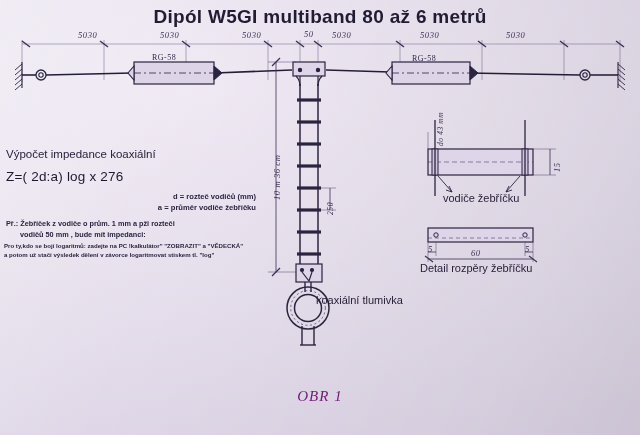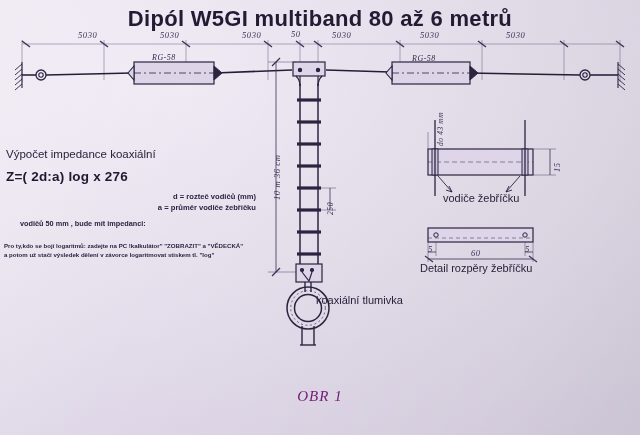--- a/index.html
+++ b/index.html
@@ -22,35 +22,35 @@
                rgba(0,0,0,.045) 80%, rgba(0,0,0,.08) 100%);
     pointer-events:none;
   }
   .layer{position:absolute;inset:0;}
   svg{position:absolute;left:0;top:0;}
 
   
   .title{
     position:absolute;left:0;right:0;top:6px;
     text-align:center;
-    font-size:22px;font-weight:bold;letter-spacing:.3px;
+    font-size:19px;font-weight:bold;letter-spacing:.3px;
     color:#211b33;
     font-family:"Liberation Sans", sans-serif;
   }
   .obr{
     position:absolute;left:0;right:0;top:388px;
     text-align:center;
     font-family:"Liberation Serif", serif;
     font-style:italic;font-size:15px;color:#701a75;
     letter-spacing:1px;
   }
 
   .calcbox{position:absolute;left:6px;top:148px;width:250px;}
   .calc-h{font-size:11.5px;color:#241d37;margin-bottom:9px;}
-  .calc-f{font-size:13.5px;font-weight:bold;color:#1e1830;margin-bottom:7px;letter-spacing:.2px;}
+  .calc-f{font-size:13.5px;font-weight:normal;color:#1e1830;margin-bottom:7px;letter-spacing:.2px;}
   .calc-s{font-size:7.6px;font-weight:bold;color:#2b2440;line-height:1.45;text-align:right;}
   .calc-p{font-size:7.3px;font-weight:bold;color:#2b2440;line-height:1.5;margin-top:6px;}
   .calc-p .ind1{display:block;padding-left:14px;}
   .calc-p .ind2{display:block;padding-left:22px;}
   .calc-p .ind3{display:block;padding-left:32px;}
   .note{
     position:absolute;left:4px;top:241px;width:254px;
     font-size:6.1px;font-weight:bold;line-height:1.55;color:#2b2440;
   }
 
@@ -64,21 +64,21 @@
     position:absolute;
     font-family:"Liberation Serif", serif;
     font-style:italic;font-size:8.5px;color:#3a3154;
     letter-spacing:.6px;white-space:nowrap;
   }
   .dim.small{font-size:7.5px;}
   .rot90{transform:rotate(-90deg);transform-origin:left top;}
   .rg{
     position:absolute;
     font-family:"Liberation Serif", serif;
-    font-style:italic;font-size:8px;color:#312a4a;letter-spacing:.5px;
+    font-size:8px;color:#312a4a;letter-spacing:.5px;
   }
 </style>
 </head>
 <body>
 
 <div id="paper"></div>
 
 <div class="layer">
 <svg width="640" height="435" viewBox="0 0 640 435">
   <defs>
@@ -265,39 +265,40 @@
     <line x1="428" y1="132" x2="428" y2="150"></line>
   </g>
 </svg>
 </div>
 
 <div class="title">Dipól   W5GI  multiband  80 až  6 metrů</div>
 
 <div class="dim" style="left:78px;top:30px;">5030</div>
 <div class="dim" style="left:160px;top:30px;">5030</div>
 <div class="dim" style="left:242px;top:30px;">5030</div>
-<div class="dim" style="left:291px;top:29px;">50</div>
+<div class="dim" style="left:304px;top:29px;">50</div>
 <div class="dim" style="left:332px;top:30px;">5030</div>
 <div class="dim" style="left:420px;top:30px;">5030</div>
 <div class="dim" style="left:506px;top:30px;">5030</div>
 
 <div class="rg" style="left:152px;top:53px;">RG-58</div>
 <div class="rg" style="left:412px;top:54px;">RG-58</div>
 
 <div class="dim rot90" style="left:272px;top:200px;">10 m  36 cm</div>
 <div class="dim small rot90" style="left:326px;top:215px;">250</div>
 
 <div class="lbl lbl-choke">koaxiální tlumivka</div>
 
 <div class="calcbox">
   <div class="calc-h">Výpočet impedance koaxiální</div>
   <div class="calc-f">Z=( 2d:a) log x 276</div>
   <div class="calc-s">d = rozteč vodičů  (mm)</div>
   <div class="calc-s">a = průměr vodiče žebříčku</div>
   <div class="calc-p">
+    <span>Př.: Žebříček z vodiče o prům. 1 mm a pži rozteči</span>
     <span class="ind1">vodičů  50 mm , bude mít impedanci:</span>
   </div>
 </div>
 
 <div class="note">
   <div>Pro ty,kdo se bojí logaritmů: zadejte na PC !kalkulátor" "ZOBRAZIT" a "VĚDECKÁ"</div>
   <div>a potom už stačí výsledek dělení v závorce logaritmovat stiskem tl. "log"</div>
 </div>
 
 <div class="dim small rot90" style="left:436px;top:146px;">do 43 mm</div>

